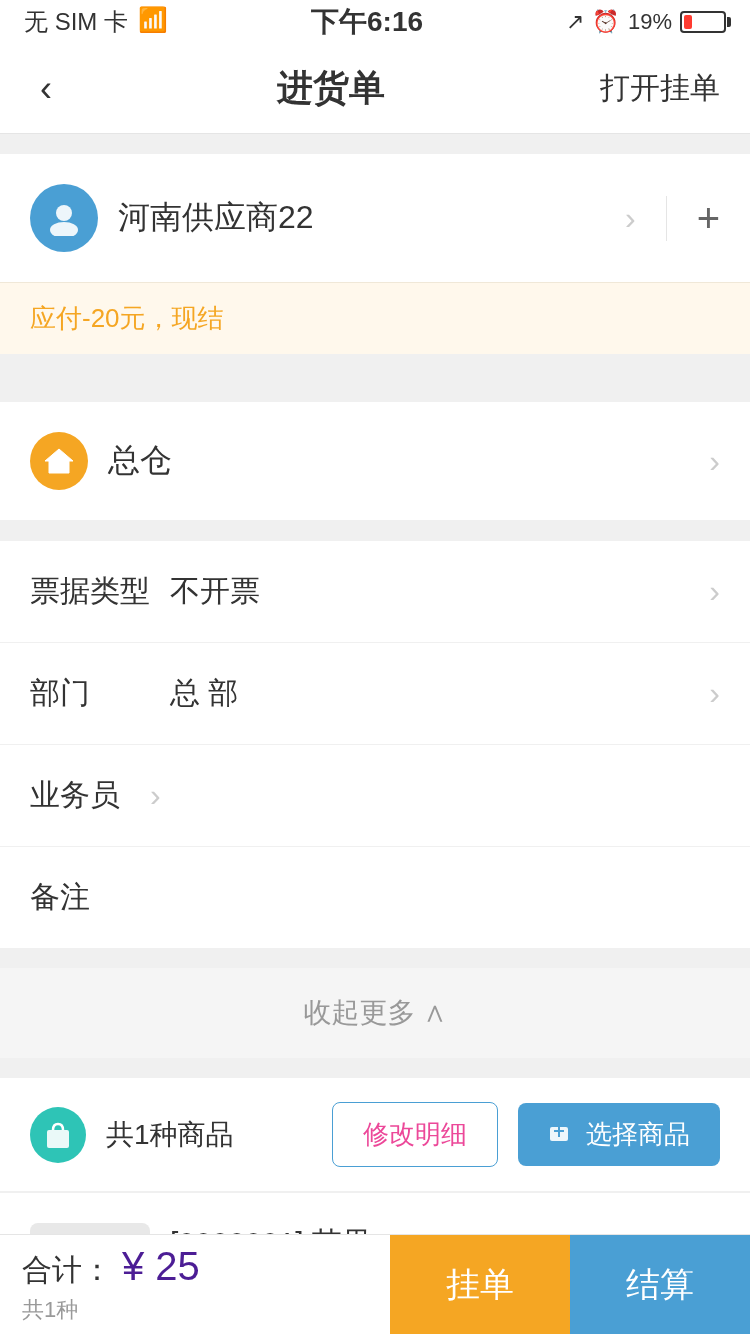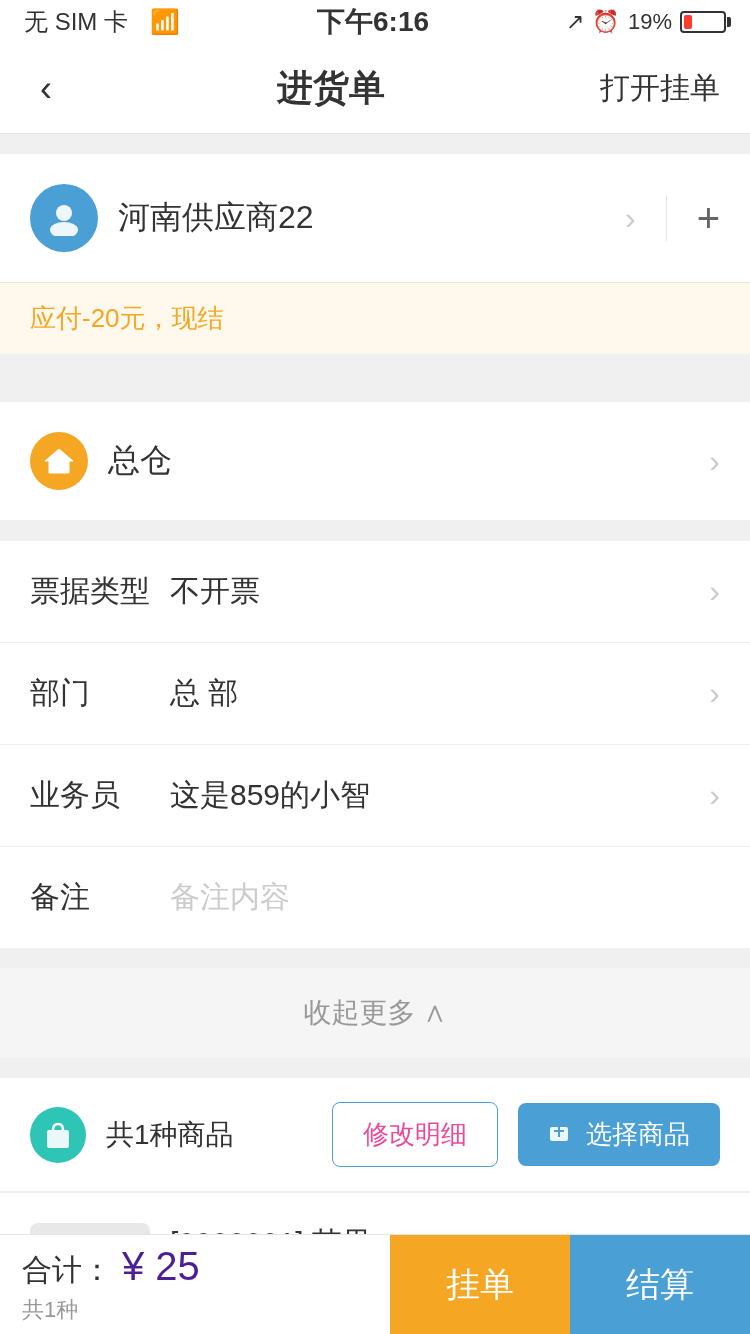--- a/index.html
+++ b/index.html
@@ -18,21 +18,21 @@
       width: 750px;
       height: 44px;
       background: #fff;
       display: flex;
       align-items: center;
       justify-content: space-between;
       padding: 0 24px;
       font-size: 24px;
       color: #333;
     }
-    .status-bar-left { display: flex; align-items: center; gap: 22px; }
+    .status-bar-left { display: flex; gap: 10px; }
     .status-bar-center { font-weight: 600; font-size: 28px; }
     .status-bar-right { display: flex; align-items: center; gap: 8px; font-size: 22px; }
     .battery-icon {
       width: 46px; height: 22px; border: 2px solid #333; border-radius: 4px; position: relative; display: inline-flex; align-items: center; padding: 2px;
     }
     .battery-icon::after {
       content: ''; position: absolute; right: -7px; top: 50%; transform: translateY(-50%);
       width: 4px; height: 10px; background: #333; border-radius: 0 2px 2px 0;
     }
     .battery-fill {
@@ -376,26 +376,24 @@
     <span class="form-value">不开票</span>
     <span class="chevron-right">›</span>
   </div>
   <div class="form-row">
     <span class="form-label">部门</span>
     <span class="form-value">总 部</span>
     <span class="chevron-right">›</span>
   </div>
   <div class="form-row">
     <span class="form-label">业务员</span>
-    <span class="form-value">这是859的小智</span>
     <span class="chevron-right">›</span>
   </div>
   <div class="form-row">
     <span class="form-label">备注</span>
-    <span class="form-value placeholder">备注内容</span>
   </div>
 </div>
 
 <div class="collapse-row">收起更多 ∧</div>
 
 <div class="product-header">
   <div class="product-header-icon">
     <svg width="30" height="30" viewBox="0 0 30 30">
       <rect x="4" y="10" width="22" height="18" rx="2" fill="white" opacity="0.9"></rect>
       <path d="M10 10 Q10 4 15 4 Q20 4 20 10" fill="none" stroke="white" stroke-width="2.5"></path>

